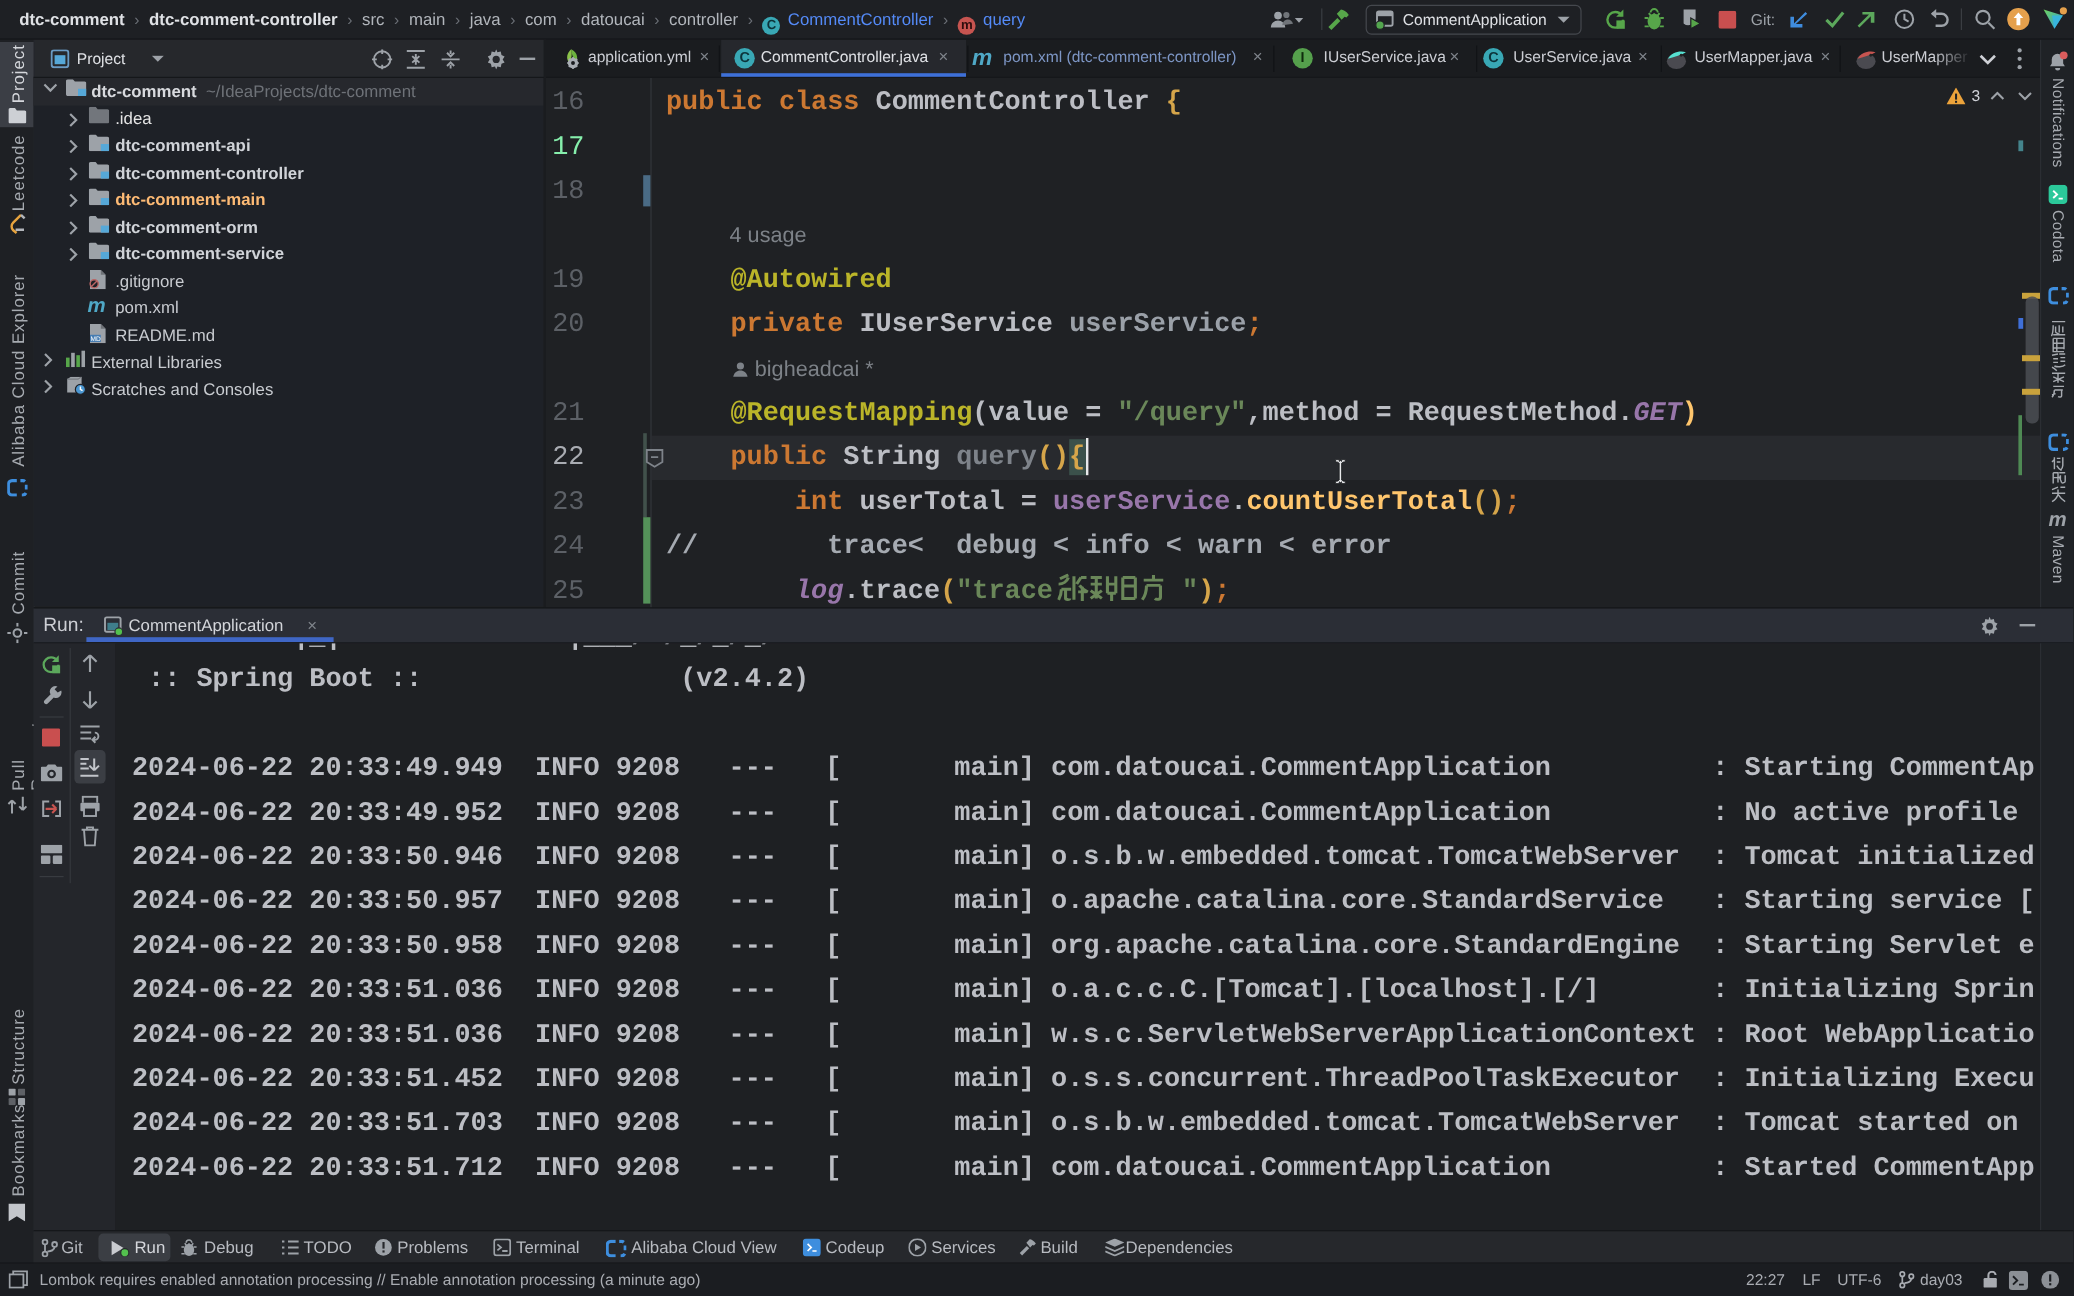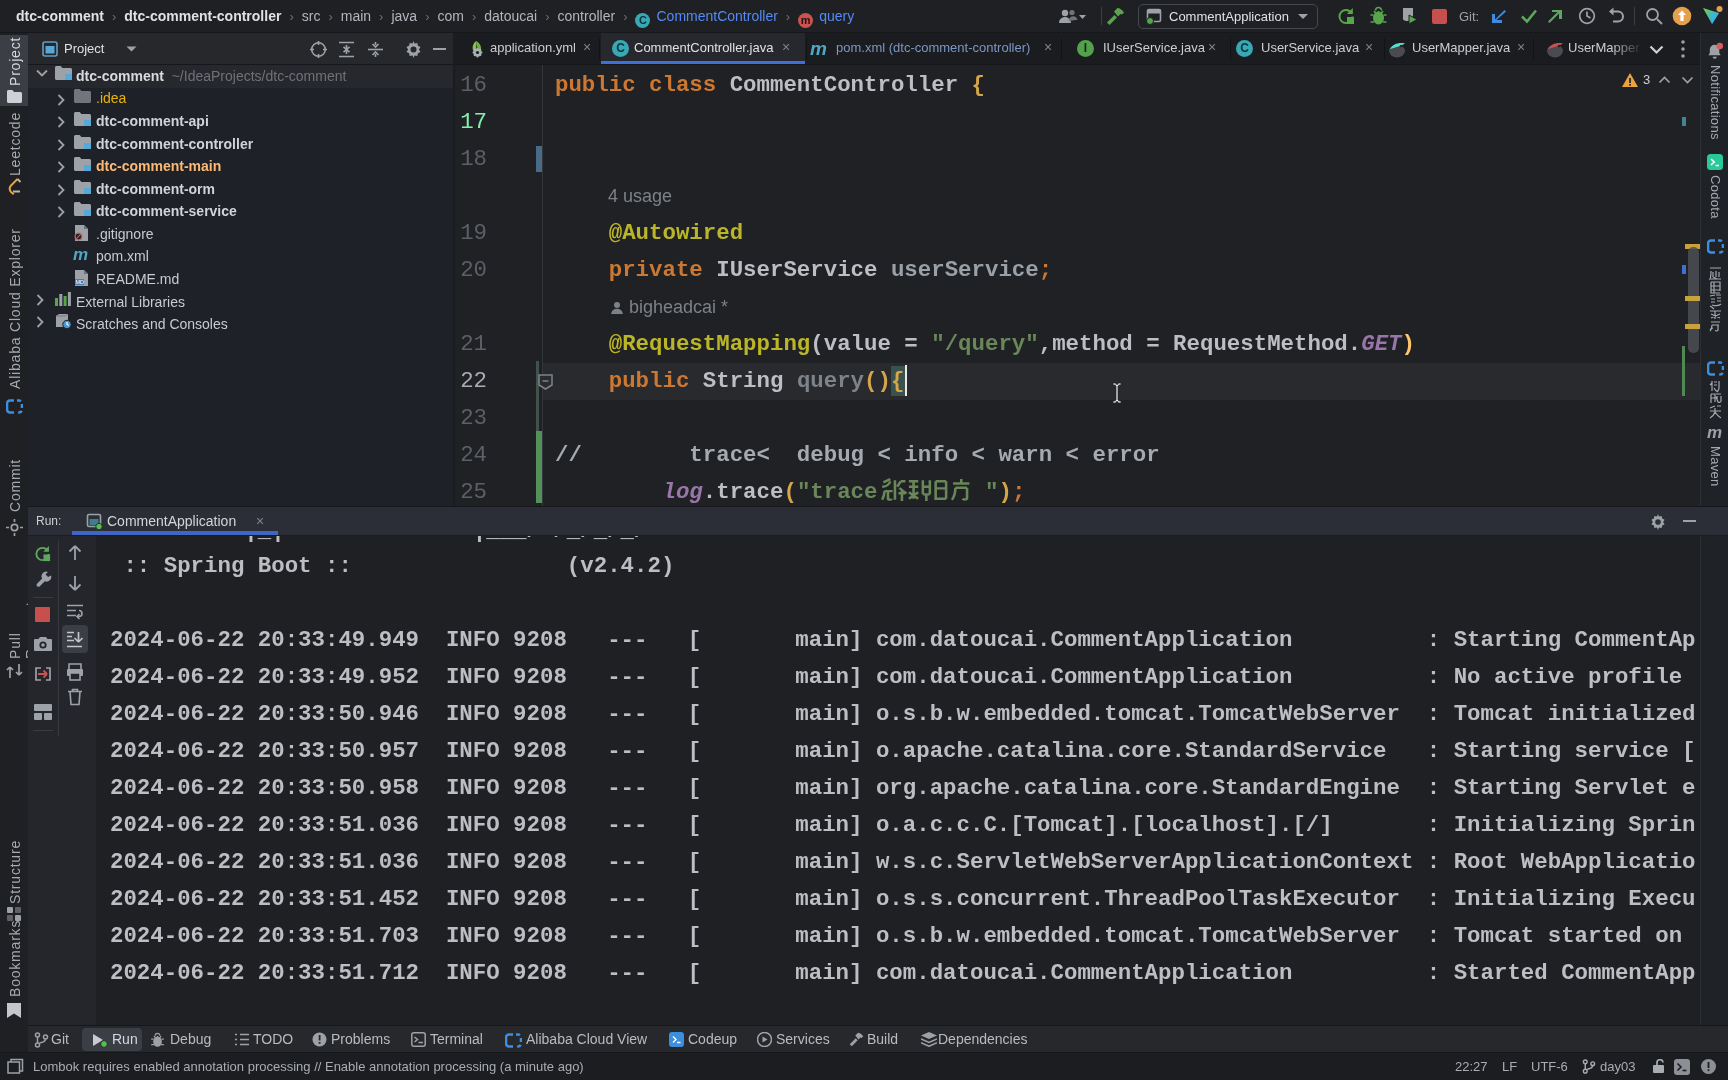--- a/index.html
+++ b/index.html
@@ -289,21 +289,21 @@
    <rect x="10" y="8" width="7" height="6" fill="#56A8D8"></rect>
  </svg>
  <div class="ab" style="left:48px;top:0;height:22px;line-height:22px;"><b style="color:#D8DADE;">dtc-comment</b>&nbsp; <span style="color:#6E7278;">~/IdeaProjects/dtc-comment</span></div>
 
  <svg class="ic" style="left:29px;top:29px;" width="8" height="12" viewBox="0 0 8 12" fill="none">
         <path d="M1.5 1l5 5-5 5" stroke="#9DA2A8" stroke-width="1.8"></path>
       </svg>
  <svg class="ic" style="left:46px;top:24px;" width="17" height="14" viewBox="0 0 17 14">
         <path d="M0 1.5C0 .7.7 0 1.5 0h4.2L7.4 2h8.1c.8 0 1.5.7 1.5 1.5v9c0 .8-.7 1.5-1.5 1.5h-14C.7 14 0 13.3 0 12.5z" fill="#72767C"></path>
       </svg>
- <div class="ab" style="left:68px;top:22px;height:23px;line-height:23px;color:#eab308;">.idea</div>
+ <div class="ab" style="left:68px;top:22px;height:23px;line-height:23px;color:#e5e5e5;">.idea</div>
 
  <svg class="ic" style="left:29px;top:51px;" width="8" height="12" viewBox="0 0 8 12" fill="none">
         <path d="M1.5 1l5 5-5 5" stroke="#9DA2A8" stroke-width="1.8"></path>
       </svg>
  <svg class="ic" style="left:46px;top:47px;" width="17" height="14" viewBox="0 0 17 14">
         <path d="M0 1.5C0 .7.7 0 1.5 0h4.2L7.4 2h8.1c.8 0 1.5.7 1.5 1.5v9c0 .8-.7 1.5-1.5 1.5h-14C.7 14 0 13.3 0 12.5z" fill="#9DA2A8"></path>
         <rect x="10" y="8" width="7" height="6" fill="#56A8D8"></rect>
       </svg>
  <div class="ab" style="left:68px;top:45px;height:23px;line-height:23px;font-weight:bold;color:#D0D3D8;">dtc-comment-api</div>
 
@@ -417,20 +417,21 @@
  <div class="cl" style="left:100px;top:1.5px;"><span class="k">public</span> <span class="k">class</span> CommentController <span style="color:#D5A54A;">{</span></div>
  <div class="ab" style="left:153px;top:112.5px;height:37px;line-height:37px;font-size:18px;color:#7D8288;">4 usage</div>
  <div class="cl" style="left:100px;top:149.5px;"><span class="ann">    @Autowired</span></div>
  <div class="cl" style="left:100px;top:186.5px;">    <span class="k">private</span> IUserService <span style="color:#9AA0A8;">userService</span><span class="sem">;</span></div>
  <div class="ab" style="left:155px;top:223.5px;height:37px;line-height:37px;font-size:18px;color:#7D8288;"><svg style="display:inline-block;vertical-align:-2px;" width="14" height="14" viewBox="0 0 14 14">
           <circle cx="7" cy="4" r="3" fill="#7D8288"></circle>
           <path d="M1 13c.6-3.4 3-5.3 6-5.3s5.4 1.9 6 5.3z" fill="#7D8288"></path>
         </svg> bigheadcai *</div>
  <div class="cl" style="left:100px;top:260.5px;"><span class="ann">    @RequestMapping</span>(value = <span class="str">"/query"</span>,method = RequestMethod.<span class="fld it">GET</span><span class="mth">)</span></div>
  <div class="cl" style="left:100px;top:297.5px;">    <span class="k">public</span> String <span style="color:#7E838A;">query</span><span style="color:#D5A54A;">(){</span></div>
+ <div class="cl" style="left:100px;top:334.5px;">        <span class="k">int</span> userTotal = <span class="fld">userService</span>.<span class="mth">countUserTotal</span><span style="color:#D5A54A;">()</span><span class="sem">;</span></div>
  <div class="cl" style="left:100px;top:371.5px;"><span class="cmt">//        trace&lt;  debug &lt; info &lt; warn &lt; error</span></div>
  <div class="cl" style="left:100px;top:408.5px;">        <span class="fld it">log</span>.<b>trace</b><span style="color:#D5A54A;">(</span><span class="str">"trace<svg style="display:inline-block;width:100px;height:24px;margin:0 3.8px;vertical-align:-4px;" viewBox="0 0 86 22" preserveAspectRatio="none" fill="none" stroke="#6A8759" stroke-width="2.2">
             <path d="M2 4l6 -3M1 8c3 0 6-2 7-5M3 12h7M3 12c0 4-1 6-2 8M6 13v6c0 1 3 1 3 0M12 2v18M17 3h4M14 8l3-5M16 9c2 3 4 4 6 5M15 14h6M18 10v11"></path>
             <path d="M24 3h8M24 8h8M28 3v16M24 13l8 6M32 13l-8 6M36 2v13M42 2v13M36 8h6M36 15h6M39 15v6"></path>
             <path d="M47 3h9M47 3v16h9M56 3v16M47 9.5h9M47 19h9"></path>
             <path d="M69 1v4M62 5h14M64 9h10M64 9c0 5-1 8-3 11M74 9v9c0 2-3 2-4 1"></path>
           </svg>"</span><span style="color:#D5A54A;">)</span><span class="sem">;</span></div>
 
  <svg class="ic" style="left:1167px;top:8px;" width="16" height="14" viewBox="0 0 16 14">
         <path d="M8 0l8 14H0z" fill="#ECA33B"></path>
@@ -452,21 +453,21 @@
  <div class="ab" style="left:1230px;top:231px;width:15px;height:5px;background:#C9A23C;"></div>
  <div class="ab" style="left:1230px;top:259px;width:15px;height:5px;background:#C9A23C;"></div>
  <div class="ab" style="left:1227px;top:281px;width:3px;height:50px;background:#4F8A54;"></div>
 
  <svg class="ic" style="left:655px;top:317px;" width="14" height="22" viewBox="0 0 14 22">
    <path d="M3 1h3v1.5l1-.7 1 .7V1h3v2H9.5L8 4v14l1.5 1H11v2H8v-1.5l-1 .7-1-.7V21H3v-2h1.5L6 18V4L4.5 3H3z" fill="#E8E9EB" stroke="#1F2124" stroke-width="0.7"></path>
  </svg>
 </div>
 
 <div class="ab" id="runhead" style="left:28px;top:507px;width:1700px;height:29px;background:#2B2E36;">
- <div class="ab" style="left:8px;top:0;height:29px;line-height:29px;color:#CCCED4;font-size:12px;">Run:</div>
+ <div class="ab" style="left:8px;top:0;height:29px;line-height:29px;color:#CCCED4;font-size:16px;">Run:</div>
  <svg class="ic" style="left:58px;top:6px;" width="17" height="17" viewBox="0 0 17 17">
    <rect x="1.5" y="1.5" width="13" height="12" rx="1.5" fill="none" stroke="#9DA2A8" stroke-width="1.6"></rect>
    <rect x="3.5" y="6" width="9" height="6" fill="#3F7E8C"></rect>
    <circle cx="13" cy="13.5" r="3.2" fill="#53C04E" stroke="#2B2E36" stroke-width="1"></circle>
  </svg>
  <div class="ab" style="left:79px;top:0;height:29px;line-height:29px;color:#D3D5DA;font-size:14px;">CommentApplication</div>
  <div class="ab tclose" style="left:228px;top:0;height:29px;line-height:29px;">×</div>
  <div class="ab" style="left:44px;top:24px;width:206px;height:5px;background:#3F66C5;"></div>
  <svg class="ic" style="left:1622px;top:7px;" width="16" height="16" viewBox="0 0 17 17">
    <path d="M8.5 0l1 2.6 2.8-.6 .6 2.8L15.5 6l-1.6 2.5 1.6 2.5-2.6 1.2-.6 2.8-2.8-.6-1 2.6-1-2.6-2.8.6-.6-2.8L1.5 11l1.6-2.5L1.5 6l2.6-1.2.6-2.8 2.8.6z" fill="#9DA2A8"></path>

